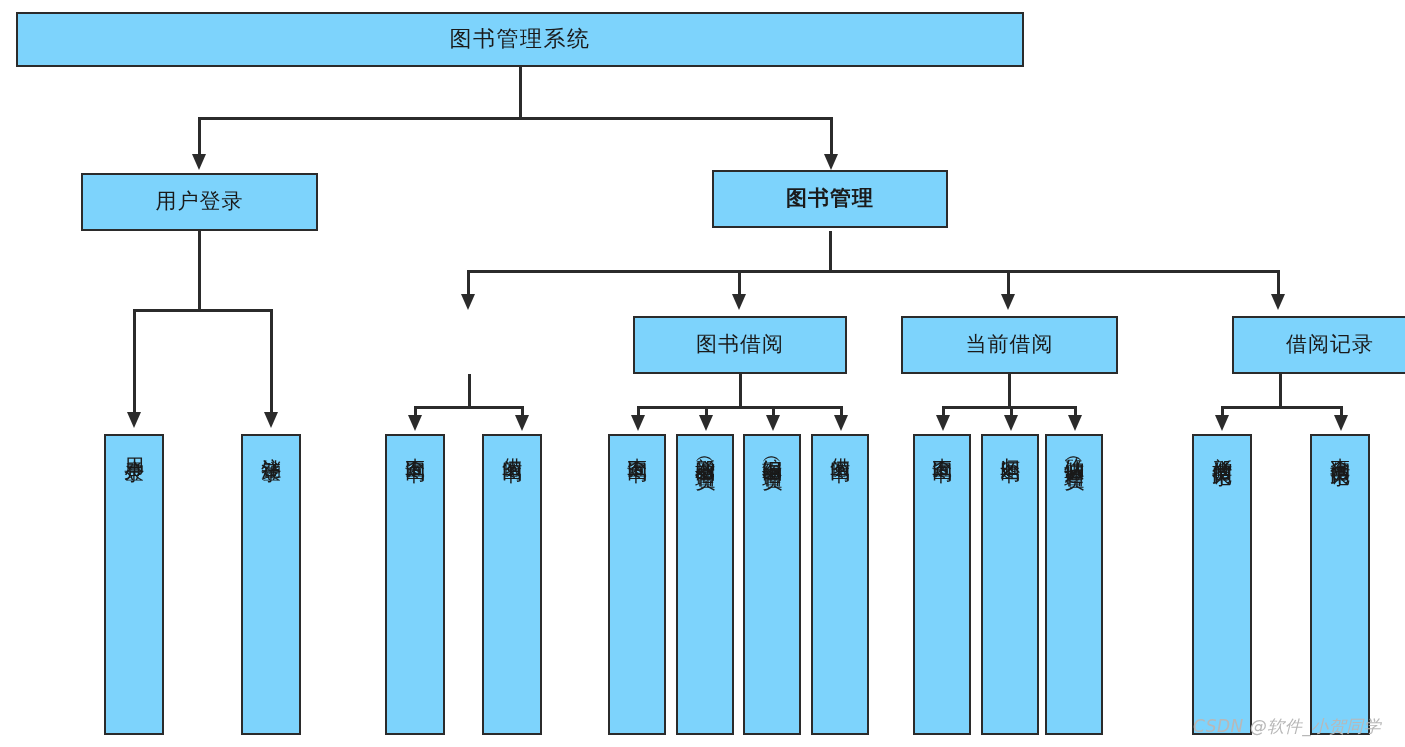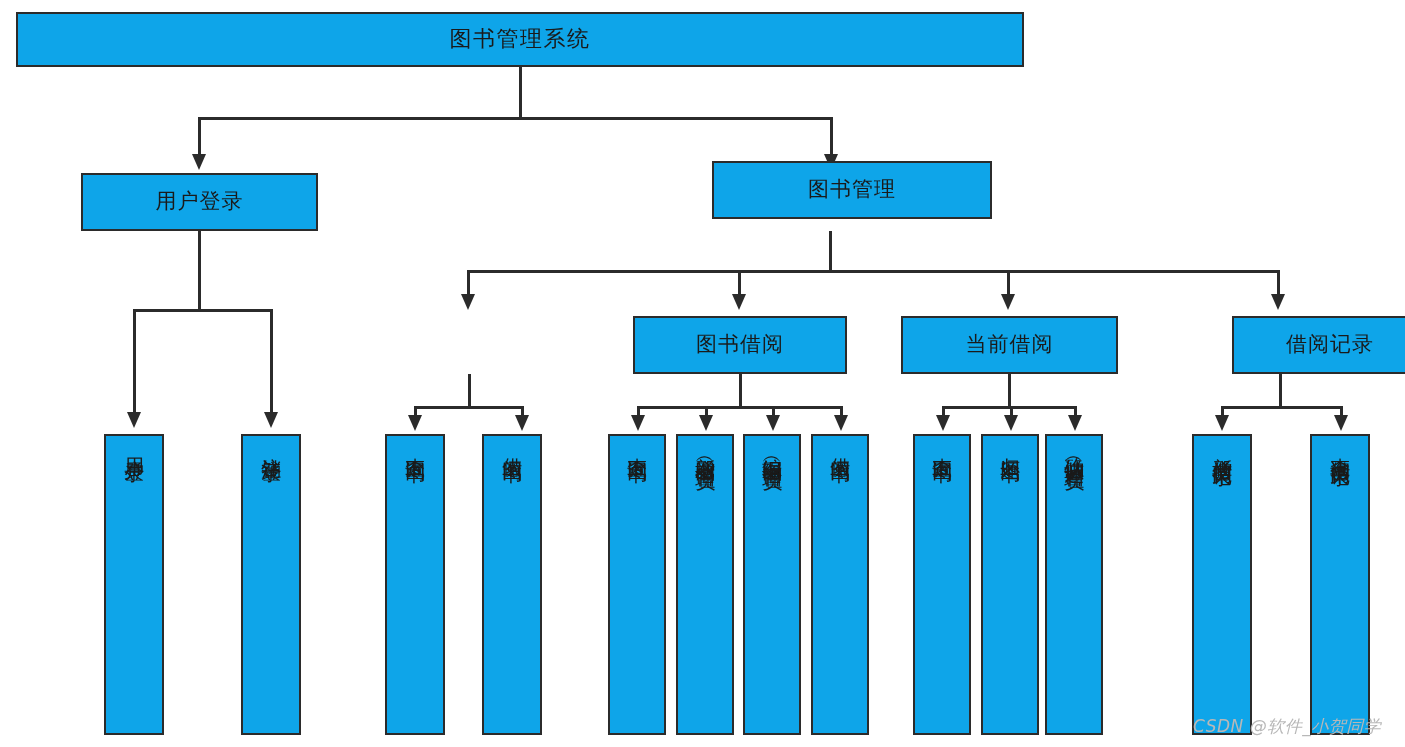--- a/index.html
+++ b/index.html
@@ -2,21 +2,21 @@
 <html><head>
 <meta charset="utf-8">
 <title>图书管理系统功能结构图</title>
 <style>
   html,body{margin:0;padding:0;background:#ffffff;}
   body{width:1405px;height:747px;overflow:hidden;
        font-family:"DejaVu Sans","Liberation Sans",sans-serif;}
   #stage{position:relative;width:1405px;height:747px;background:#ffffff;}
 
   
-  .node{position:absolute;box-sizing:border-box;background:#0ea5e9;
+  .node{position:absolute;box-sizing:border-box;background:#7dd3fc;
         border:2.5px solid #2b2b2b;display:flex;align-items:center;
         justify-content:center;color:#1a1a1a;}
   .node .lbl{display:block;white-space:pre;}
 
   
   .node.h .lbl{font-size:21px;line-height:1.1;letter-spacing:1px;}
   .node.root .lbl{font-size:22px;letter-spacing:1.5px;}
 
   
   .node.v{align-items:flex-start;justify-content:center;padding-top:6px;}
@@ -51,21 +51,21 @@
   <div class="ln v" style="left:519px;top:67px;height:51px;"></div>
   <div class="ln h" style="left:198px;top:117px;width:634px;"></div>
   <div class="ln v" style="left:198px;top:117px;height:40px;"></div>
   <div class="arw" style="left:192px;top:154px;"></div>
   <div class="ln v" style="left:830px;top:117px;height:40px;"></div>
   <div class="arw" style="left:824px;top:154px;"></div>
 
   <div class="node h" style="left:81px;top:173px;width:237px;height:58px;">
     <span class="lbl">用户登录</span>
   </div>
-  <div class="node h" style="left:712px;top:161px;width:280px;height:58px;">
+  <div class="node h" style="left:712px;top:170px;width:236px;height:58px;font-weight:bold;">
     <span class="lbl">图书管理</span>
   </div>
 
   <div class="ln v" style="left:198px;top:231px;height:80px;"></div>
   <div class="ln h" style="left:133px;top:309px;width:137px;"></div>
   <div class="ln v" style="left:133px;top:309px;height:106px;"></div>
   <div class="arw" style="left:127px;top:412px;"></div>
   <div class="ln v" style="left:270px;top:309px;height:106px;"></div>
   <div class="arw" style="left:264px;top:412px;"></div>
 

